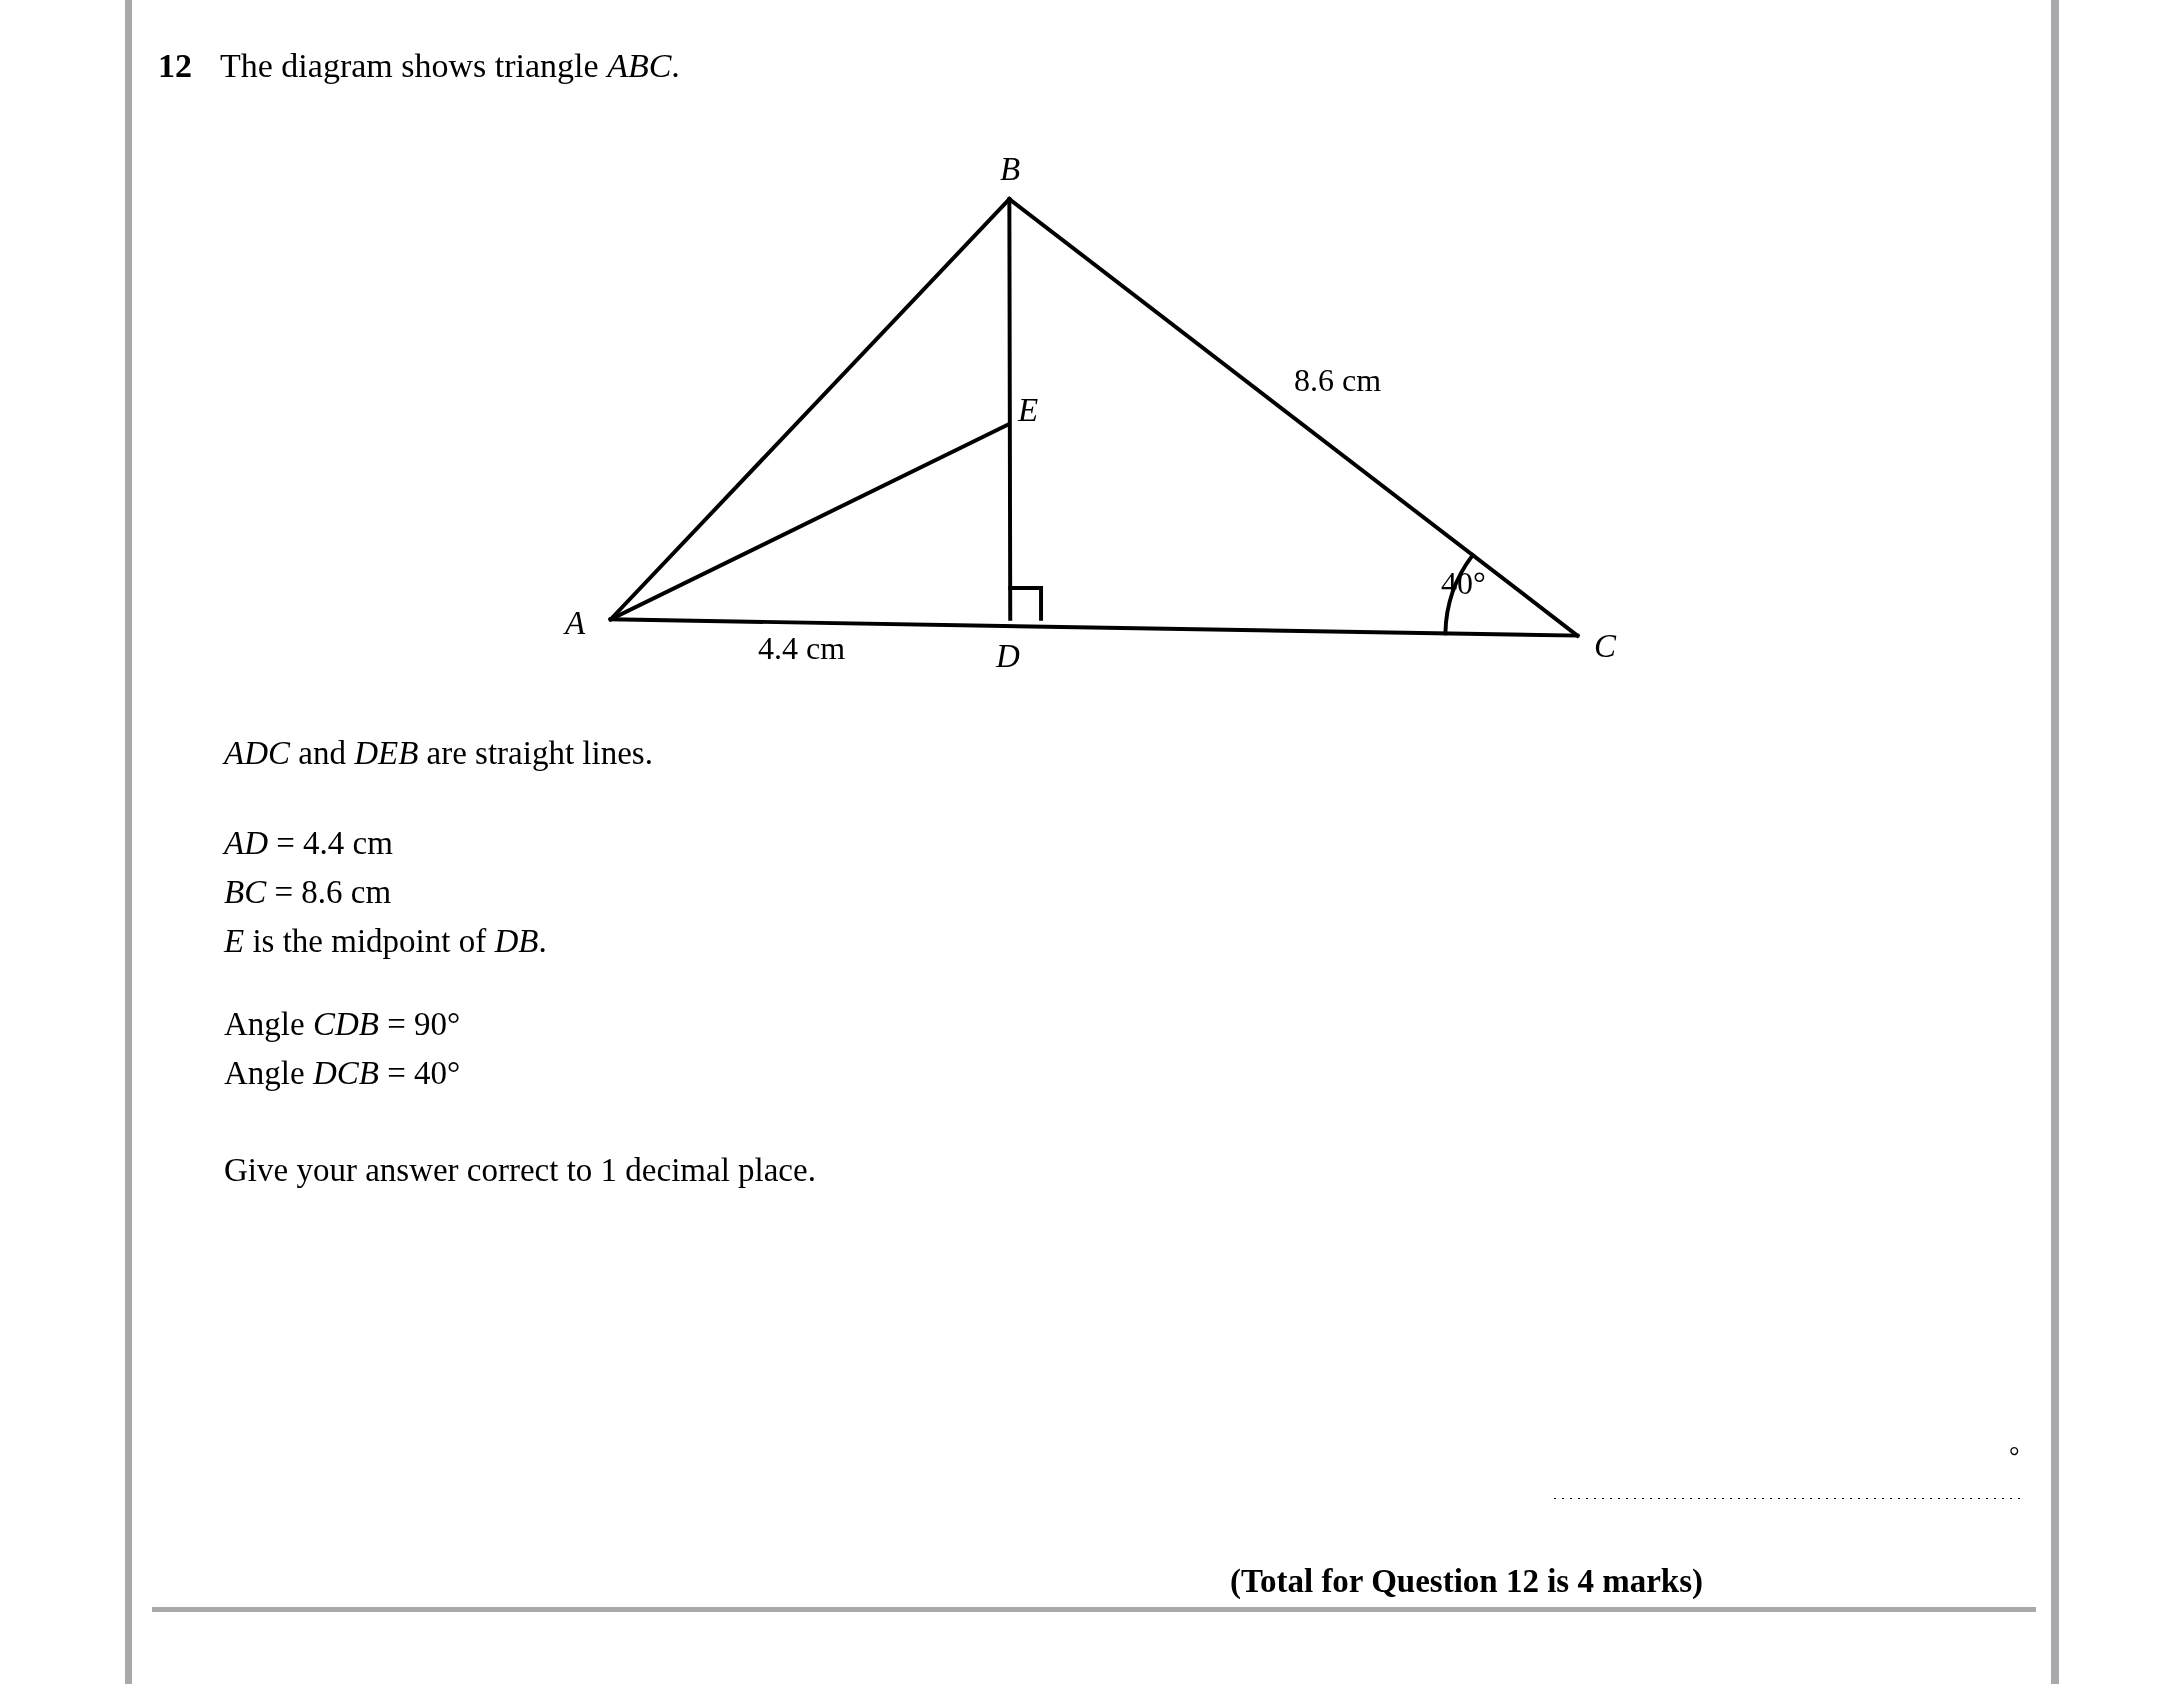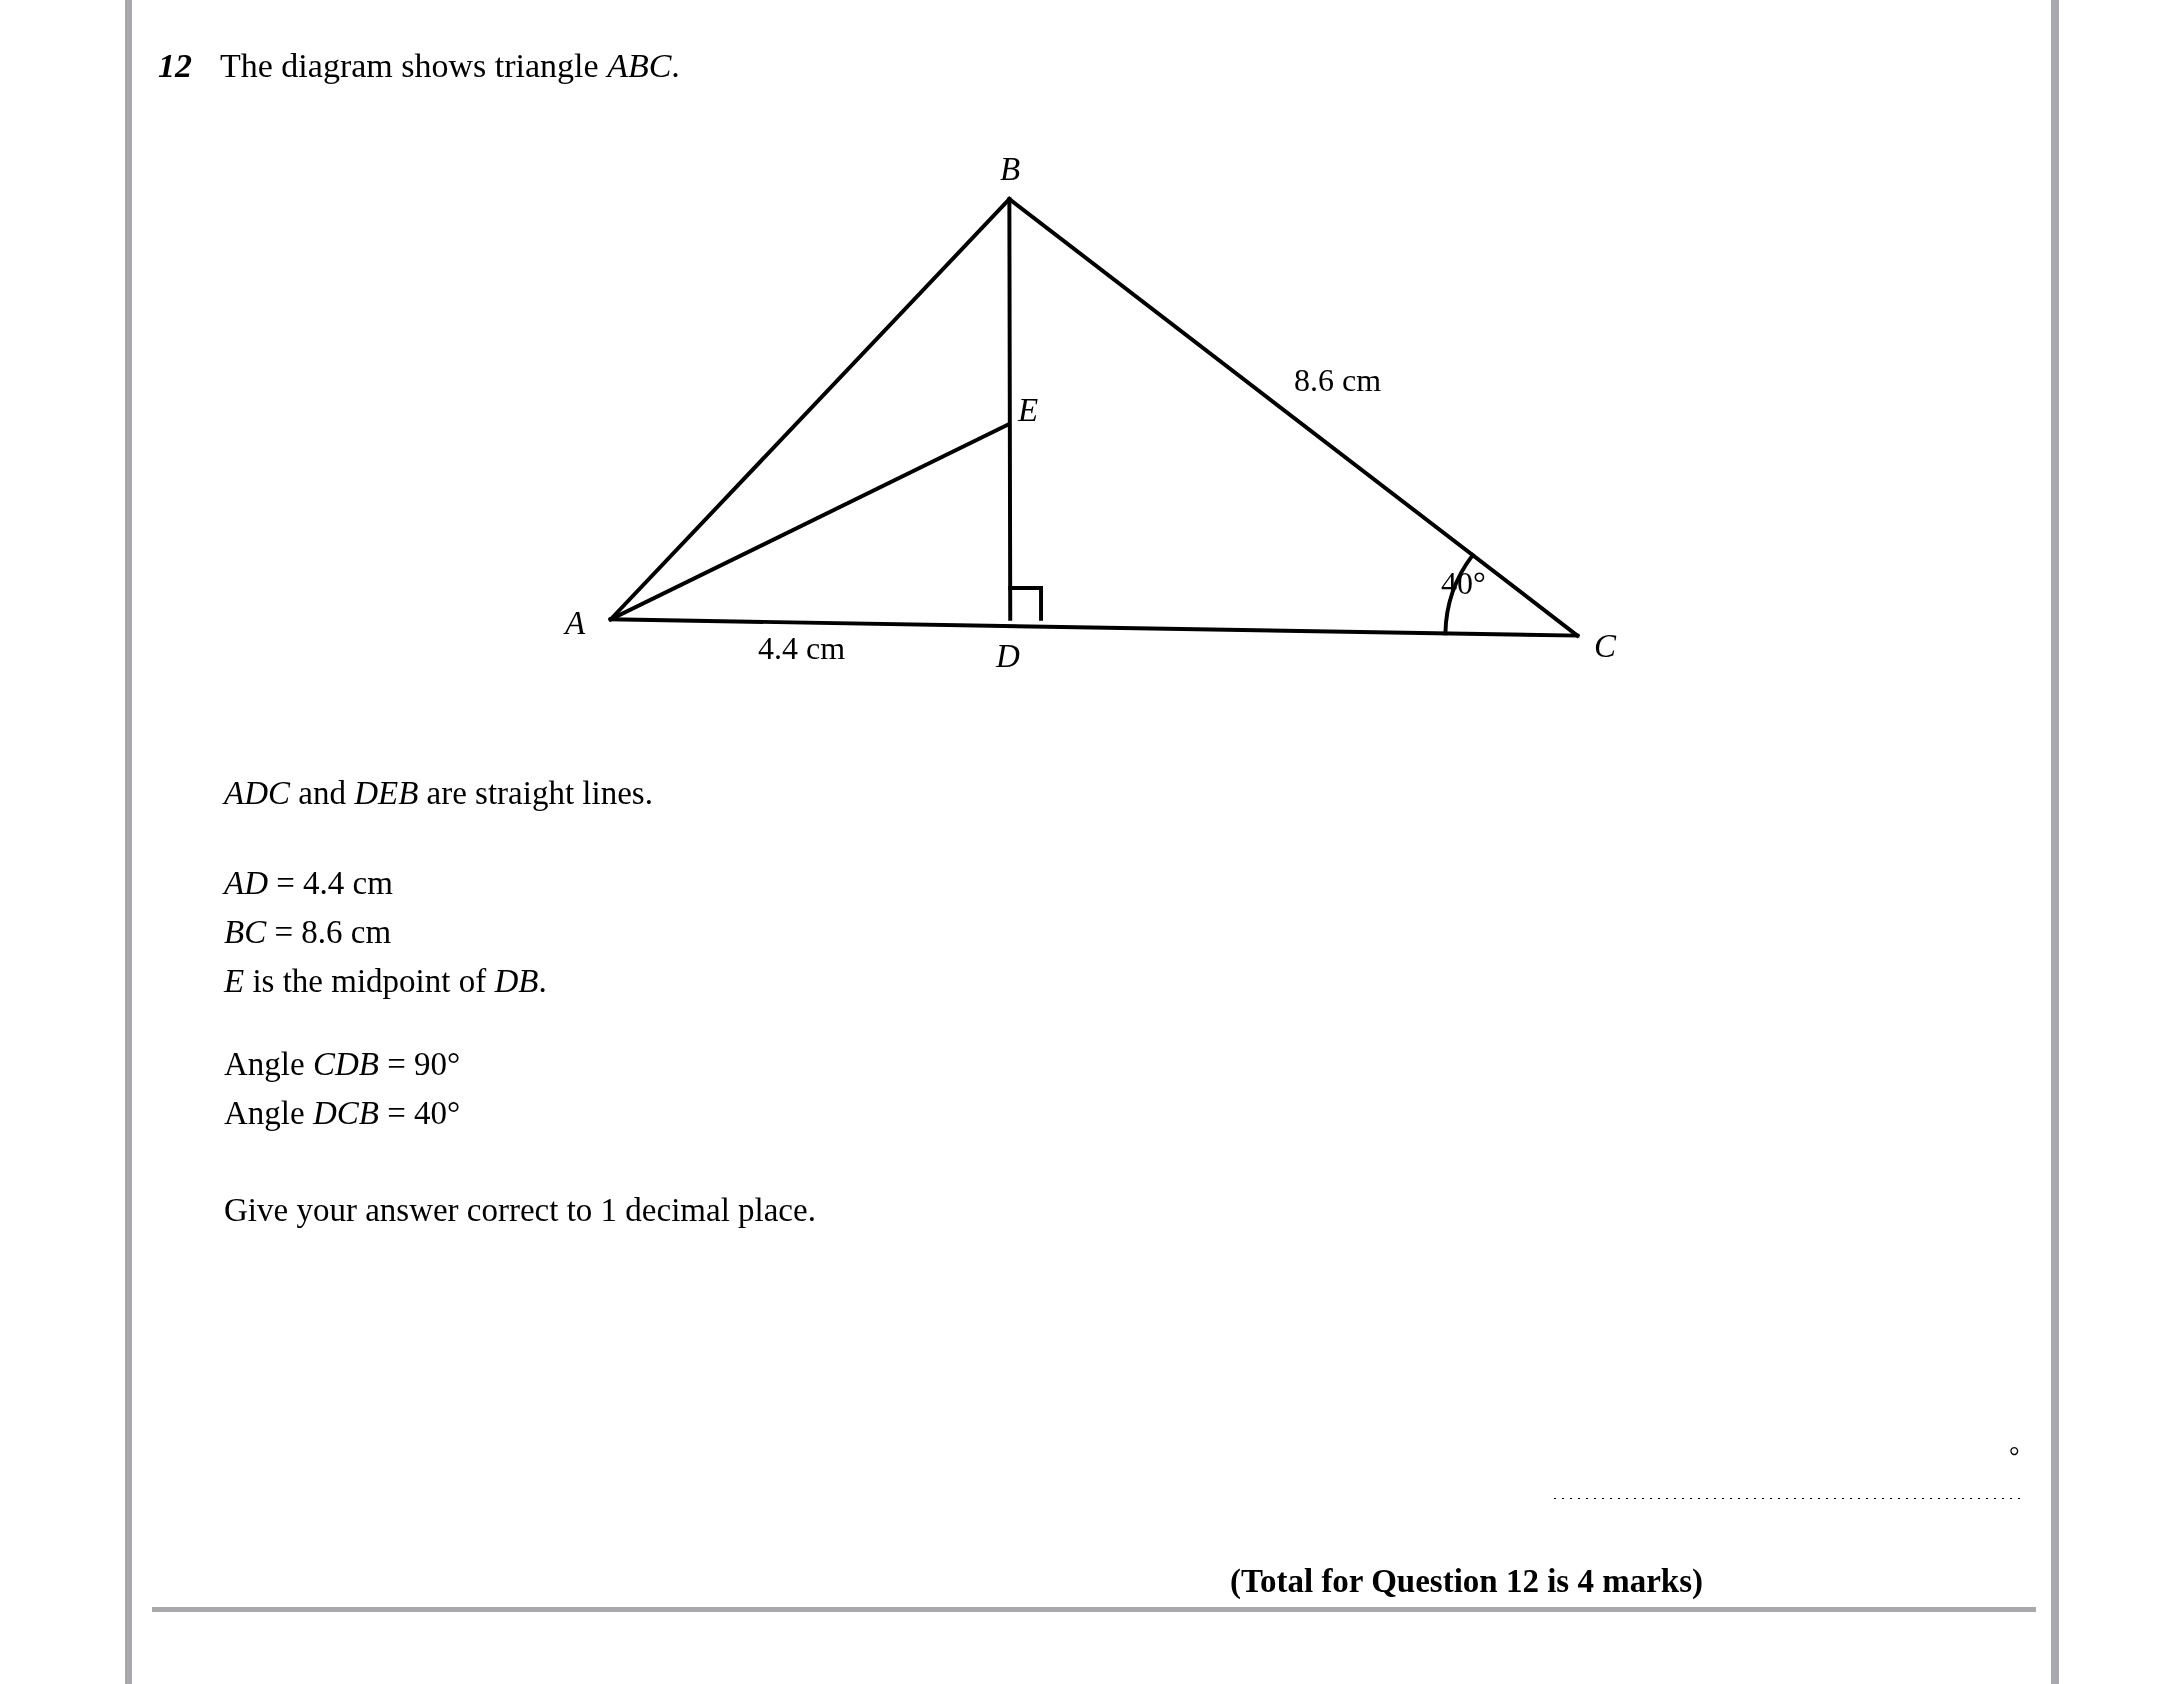--- a/index.html
+++ b/index.html
@@ -43,21 +43,20 @@
   }
 
   
   .q-number {
     position: absolute;
     left: 158px;
     top: 49px;
     font-size: 34px;
     font-weight: bold;
     line-height: 1;
-    font-style: italic;
   }
   .q-heading {
     position: absolute;
     left: 220px;
     top: 49px;
     font-size: 34px;
     line-height: 1;
     white-space: nowrap;
   }
 
@@ -89,21 +88,20 @@
     white-space: nowrap;
   }
 
   
   .body-block {
     position: absolute;
     left: 224px;
     font-size: 33px;
     line-height: 1;
     white-space: nowrap;
-    margin-top: 40px;
   }
   .body-block .ln { display: block; margin-bottom: 16px; }
   .body-block .ln:last-child { margin-bottom: 0; }
   i { }
 
   
   .answer-degree {
     position: absolute;
     left: 2009px;
     top: 1443px;

